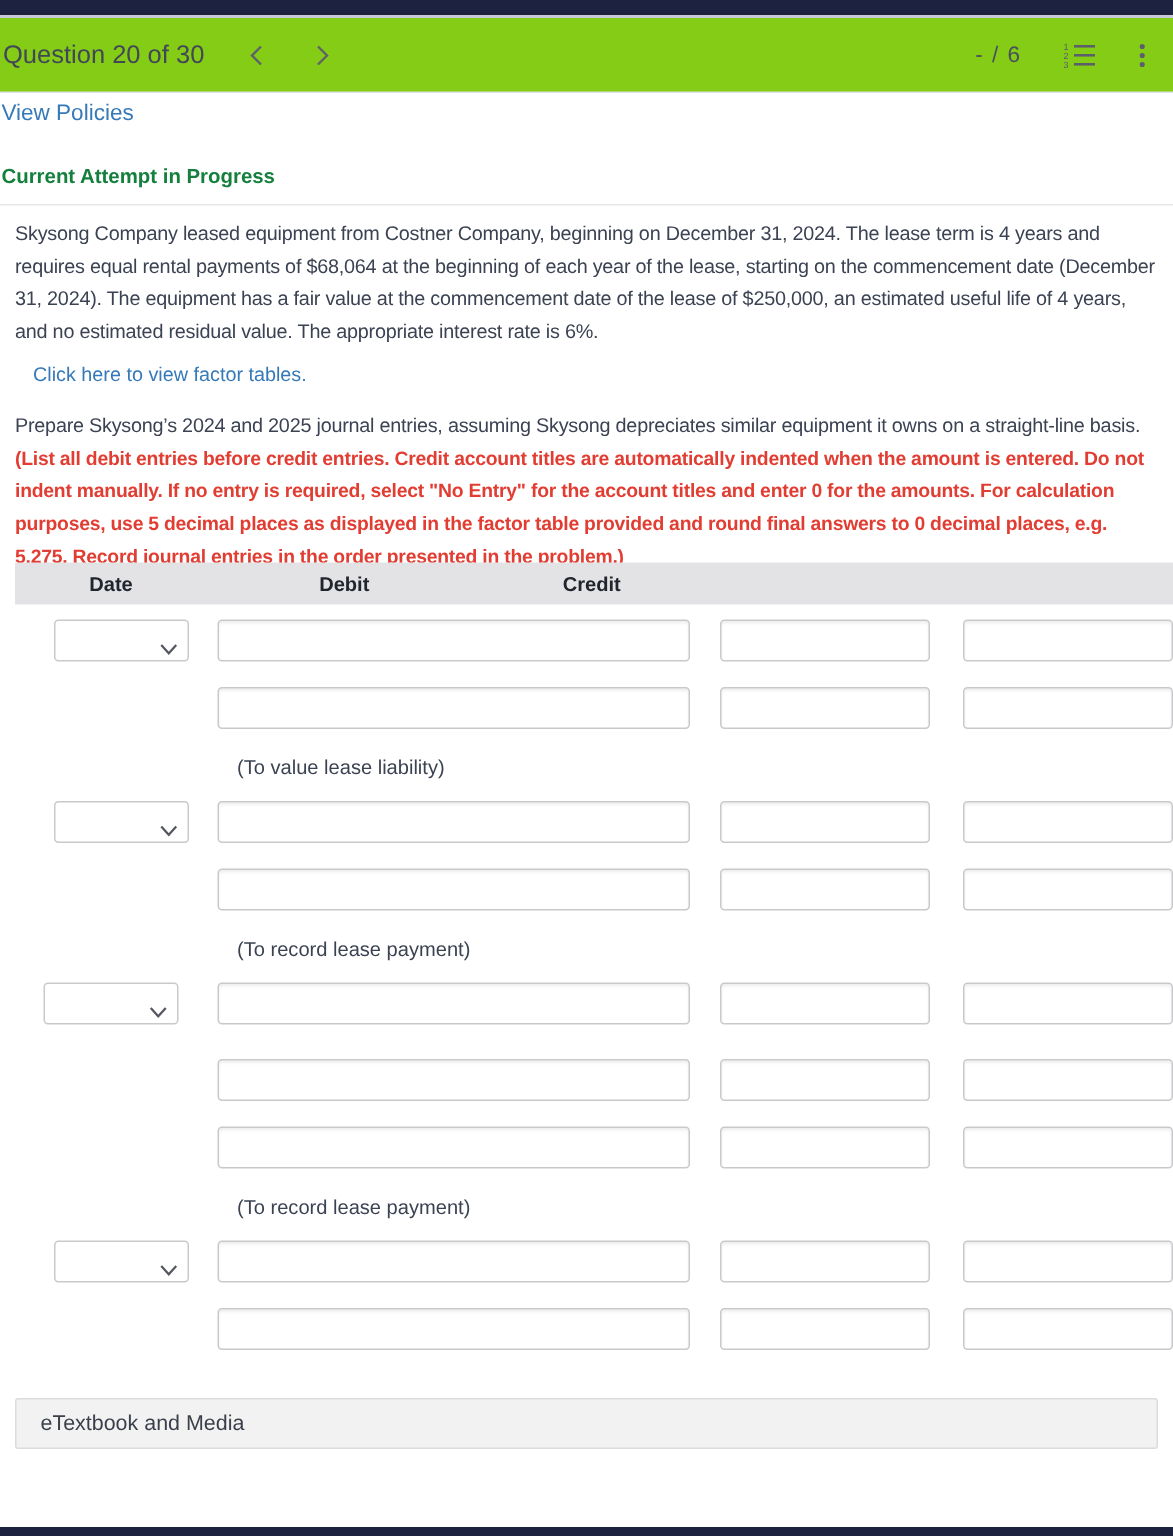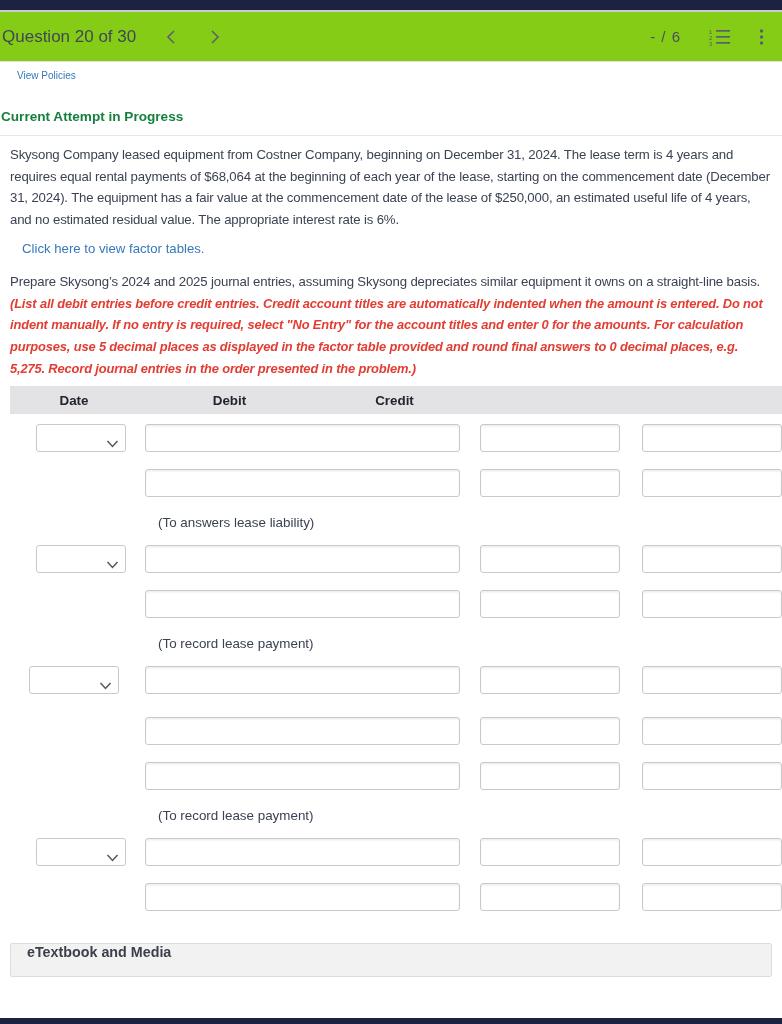--- a/index.html
+++ b/index.html
@@ -3,21 +3,21 @@
 <meta charset="utf-8">
 <style>
   * { margin:0; padding:0; box-sizing:border-box; }
   html,body { width:782px; height:1024px; }
   body {
     position:relative; overflow:hidden; background:#fff;
     font-family:"Liberation Sans", sans-serif; color:#3b4252;
   }
   
   .zone-top { position:absolute; top:0; left:0; width:782px; height:384px; overflow:hidden; }
-  .zone-table { position:absolute; top:386px; left:0; width:782px; }
+  .zone-table { position:absolute; top:375px; left:0; width:782px; }
   
   .topbar { height:10px; background:#1c2240; }
   .topbar-line { height:2px; background:#c7c9d9; }
   .bottombar { position:absolute; bottom:0; left:0; width:782px; height:6px; background:#1c2240; }
   
   .qheader {
     height:50px; background:#84cc16; border-bottom:1px solid #e2e2e4;
     display:flex; align-items:center; padding:0 16px 0 2px;
   }
   .qtitle { font-size:17px; color:#424757; }
@@ -26,35 +26,35 @@
   }
   .navbtn.prev { margin-left:24px; }
   .navbtn.next { margin-left:22px; }
   .hright { margin-left:auto; display:flex; align-items:center; }
   .score { font-size:15px; color:#4a4f5e; letter-spacing:1px; }
   .iconbtn { background:none; border:none; cursor:pointer; line-height:0; padding:2px; }
   .iconbtn.list { margin-left:26px; }
   .iconbtn.kebab { margin-left:24px; }
   
   .view-policies {
-    display:inline-block; margin:6px 0 0 17px; font-size:10px; color:#3579b8;
+    display:inline-block; margin:6px 0 0 1px; font-size:15px; color:#3579b8;
     text-decoration:none; line-height:16px;
   }
   .attempt-heading { margin:25px 0 0 1px; font-size:13.6px; font-weight:bold; color:#15803d; line-height:16px; }
   .rule { margin-top:10px; border:none; border-top:1px solid #e7e7e8; height:0; }
   .para {
     margin-top:8px; padding:0 12px 0 10px; font-size:13.2px; line-height:21.7px;
     letter-spacing:-0.15px; color:#3b4252;
   }
   .factor-link {
     display:inline-block; margin:10px 0 0 22px; font-size:13.2px; color:#3579b8;
     text-decoration:none; line-height:16px;
   }
   .prepare { margin-top:14px; }
-  .red-instructions { font-style:italic; font-weight:bold; color:#e23d32; font-size:12.9px; }
+  .red-instructions { font-weight:bold; color:#e23d32; font-size:12.9px; }
   
   .jheader {
     display:flex; align-items:center; height:28px; width:788px; margin-left:10px;
     background:#e3e3e5; font-weight:bold; font-size:13.4px; color:#20252e; margin-bottom:10px;
   }
   .jrow { display:flex; height:28px; margin-left:10px; margin-bottom:17px; }
   .jrow.gap-lg { margin-bottom:23px; }
   .cell-date   { width:128px; }
   .cell-account{ width:322px; margin-left:10px; }
   .cell-debit  { width:143px; margin-left:20px; }
@@ -70,22 +70,22 @@
   }
   .selwrap .chev { position:absolute; right:7px; top:10px; pointer-events:none; line-height:0; }
   .jrow input {
     width:100%; height:28px; border:1px solid #c9c9cb; border-radius:3px; background:#fff;
     box-shadow:inset 0 1.5px 2px rgba(0,0,0,0.07); padding:0 8px; font:inherit; color:#3b4252;
   }
   .jnote { margin:0 0 14px 158px; font-size:13.4px; line-height:17px; color:#3b4252; }
   
   .etextbook {
     margin:32px 10px 0 10px; height:34px; background:#f2f2f3; border:1px solid #dcdcde;
-    border-radius:2px; display:flex; align-items:flex-start; padding-left:16px;
-    font-size:14.3px; color:#3a3f4a; cursor:pointer;font-weight:bold;
+    border-radius:2px; display:flex; align-items:center; padding-left:16px;
+    font-size:14.3px; color:#3a3f4a; cursor:pointer;
   }
 </style>
 </head>
 <body>
 
 <div class="zone-top">
   <div class="topbar"></div>
   <div class="topbar-line"></div>
 
   <div class="qheader">
@@ -149,21 +149,21 @@
           <div class="cell-account"><input type="text" value="" style=""></div>
           <div class="cell-debit"><input type="text" value="" style=""></div>
           <div class="cell-credit"><input type="text" value="" style=""></div>
         </div>
         <div class="jrow">
           <div class="cell-date"></div>
           <div class="cell-account"><input type="text" value="" style=""></div>
           <div class="cell-debit"><input type="text" value="" style=""></div>
           <div class="cell-credit"><input type="text" value="" style=""></div>
         </div>
-        <div class="jnote">(To answers lease liability)</div>
+        <div class="jnote">(To value lease liability)</div>
       </div>
       <div class="jsection">
         <div class="jrow">
           <div class="cell-date"><span class="selwrap"><select aria-label="Date"><option></option></select><span class="chev"><svg width="13" height="8" viewBox="0 0 13 8">
                   <polyline points="1.5,1 6.5,6.5 11.5,1" fill="none" stroke="#55585f" stroke-width="1.5"></polyline>
                 </svg></span></span></div>
           <div class="cell-account"><input type="text" value="" style=""></div>
           <div class="cell-debit"><input type="text" value="" style=""></div>
           <div class="cell-credit"><input type="text" value="" style=""></div>
         </div>

